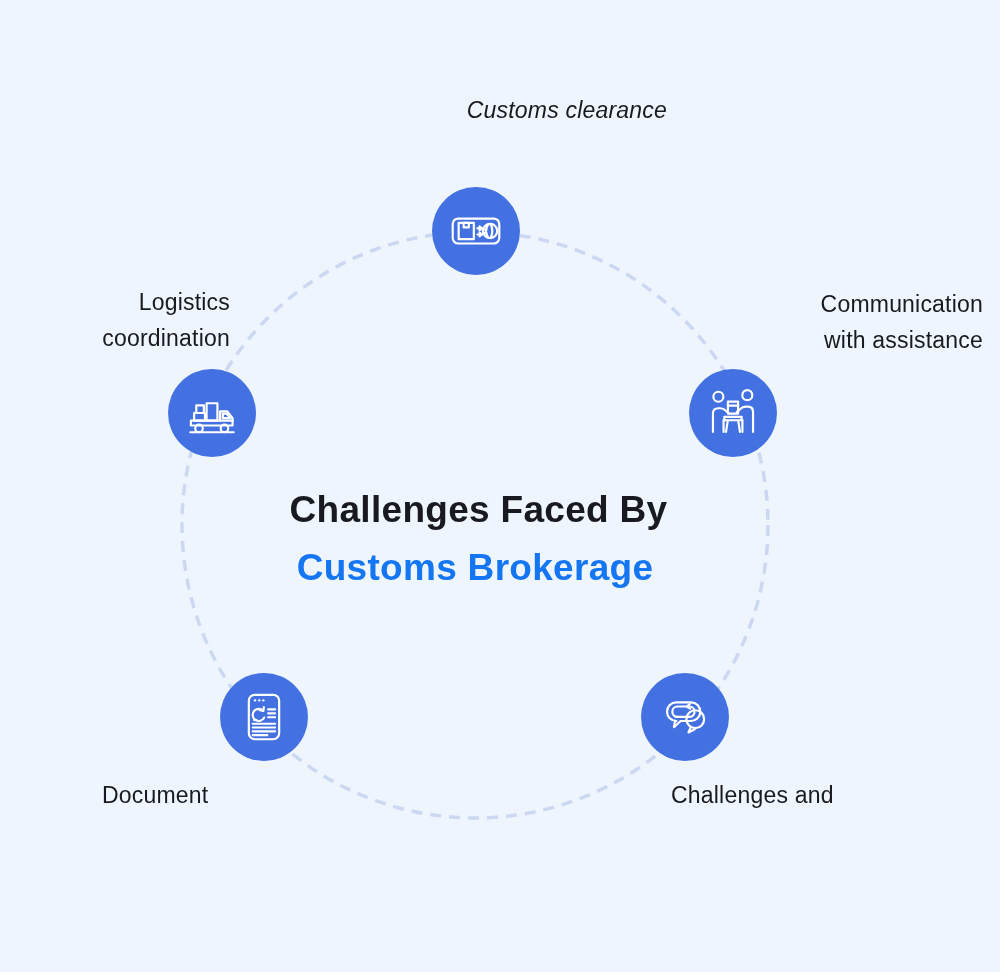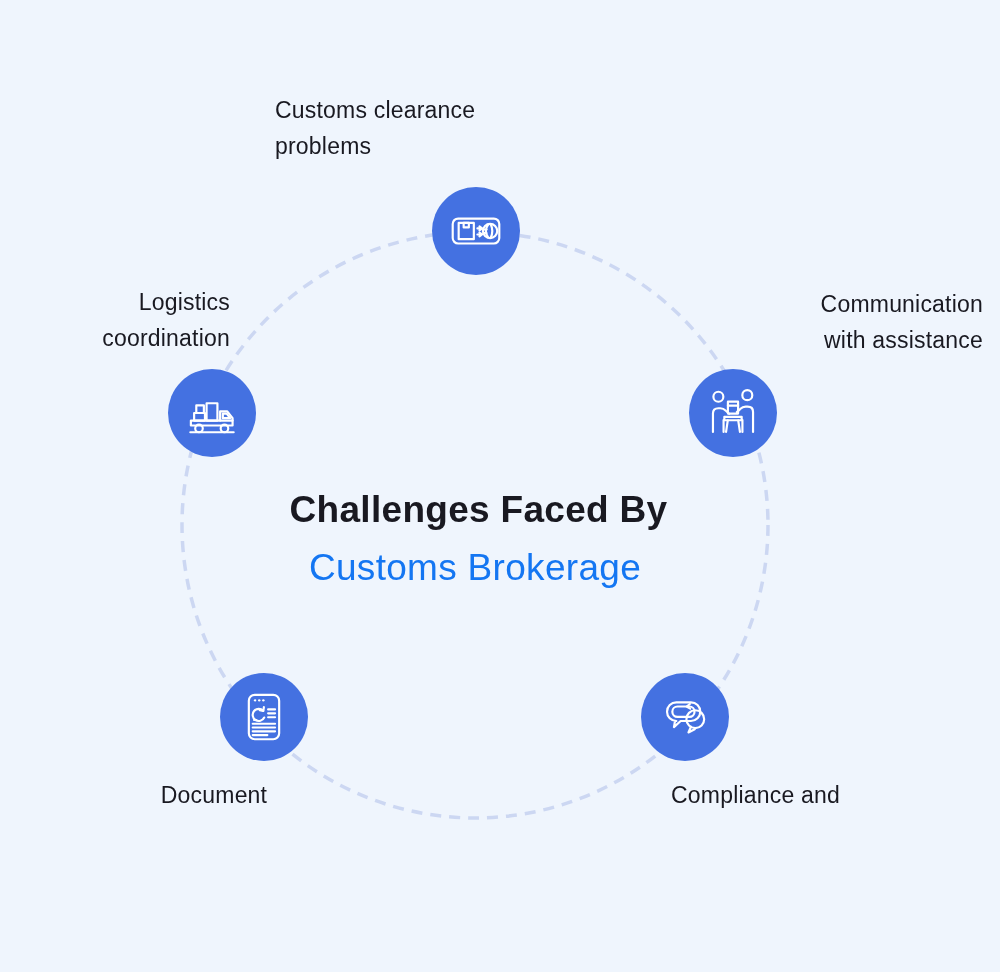--- a/index.html
+++ b/index.html
@@ -26,30 +26,30 @@
   .node svg .f{fill:var(--icon-stroke,#fff);stroke:none;}
   .node-top{left:432px;top:187px;}
   .node-left{left:168px;top:369px;}
   .node-right{left:689px;top:369px;}
   .node-bl{left:220px;top:673px;}
   .node-br{left:641px;top:673px;}
   .label{
     position:absolute;font-size:23px;line-height:36px;font-weight:400;
     color:var(--ink,#191921);letter-spacing:.2px;
   }
-  .label-top{left:275px;top:92px;width:400px;text-align:left;}
+  .label-top{left:267px;top:92px;width:400px;text-align:right;font-style:italic;}
   .label-left{right:770px;top:284px;width:300px;text-align:right;}
   .label-right{left:723px;top:286px;width:260px;text-align:right;}
-  .label-bl{left:84px;top:777px;width:260px;text-align:center;}
+  .label-bl{left:102px;top:777px;width:260px;text-align:left;}
   .label-br{left:671px;top:777px;width:300px;text-align:left;}
   .title{
     position:absolute;left:0;top:481px;width:950px;text-align:center;
   }
   .title .t1{font-size:37px;line-height:58px;font-weight:700;color:var(--ink,#191921);letter-spacing:.3px;margin-left:7px;}
-  .title .t2{font-size:37px;line-height:58px;font-weight:400;color:var(--accent,#1476f2);letter-spacing:.3px;}
+  .title .t2{font-size:37px;line-height:58px;font-weight:700;color:var(--accent,#1476f2);letter-spacing:.3px;}
 </style>
 </head>
 <body>
 
 <div class="canvas">
 
   <svg class="ring-svg" viewBox="0 0 1000 972" aria-hidden="true">
     <circle cx="475" cy="525" r="293"></circle>
   </svg>
 
@@ -115,39 +115,38 @@
       <path class="s" d="M16 27.7 a8.6 8.6 0 0 1 0 -17.2 h13.5 a8.6 8.6 0 0 1 0 17.2 h-9.5 l-6.2 5.6 1-5.6 z"></path>
       <rect class="s" x="12.3" y="14.3" width="20.5" height="9.6" rx="4.8"></rect>
       <path class="s" d="M28.5 12 l-3 2.4 3.3 1.9"></path>
       <circle class="s" cx="33.5" cy="26" r="8.2"></circle>
       <path class="s" d="M29.5 33 l-2.3 5.3 5.8 -3"></path>
     </svg>
   </div>
 
   <div class="label label-top">
     <div>Customs clearance</div>
-    <div>problems</div>
   </div>
 
   <div class="label label-left">
     <div>Logistics</div>
     <div>coordination</div>
   </div>
 
   <div class="label label-right">
     <div>Communication</div>
     <div>with assistance</div>
   </div>
 
   <div class="label label-bl">
     <div>Document</div>
   </div>
 
   <div class="label label-br">
-    <div>Compliance and</div>
+    <div>Challenges and</div>
   </div>
 
   <div class="title">
     <div class="t1">Challenges Faced By</div>
     <div class="t2">Customs Brokerage</div>
   </div>
 
 </div>
 
 </body></html>

